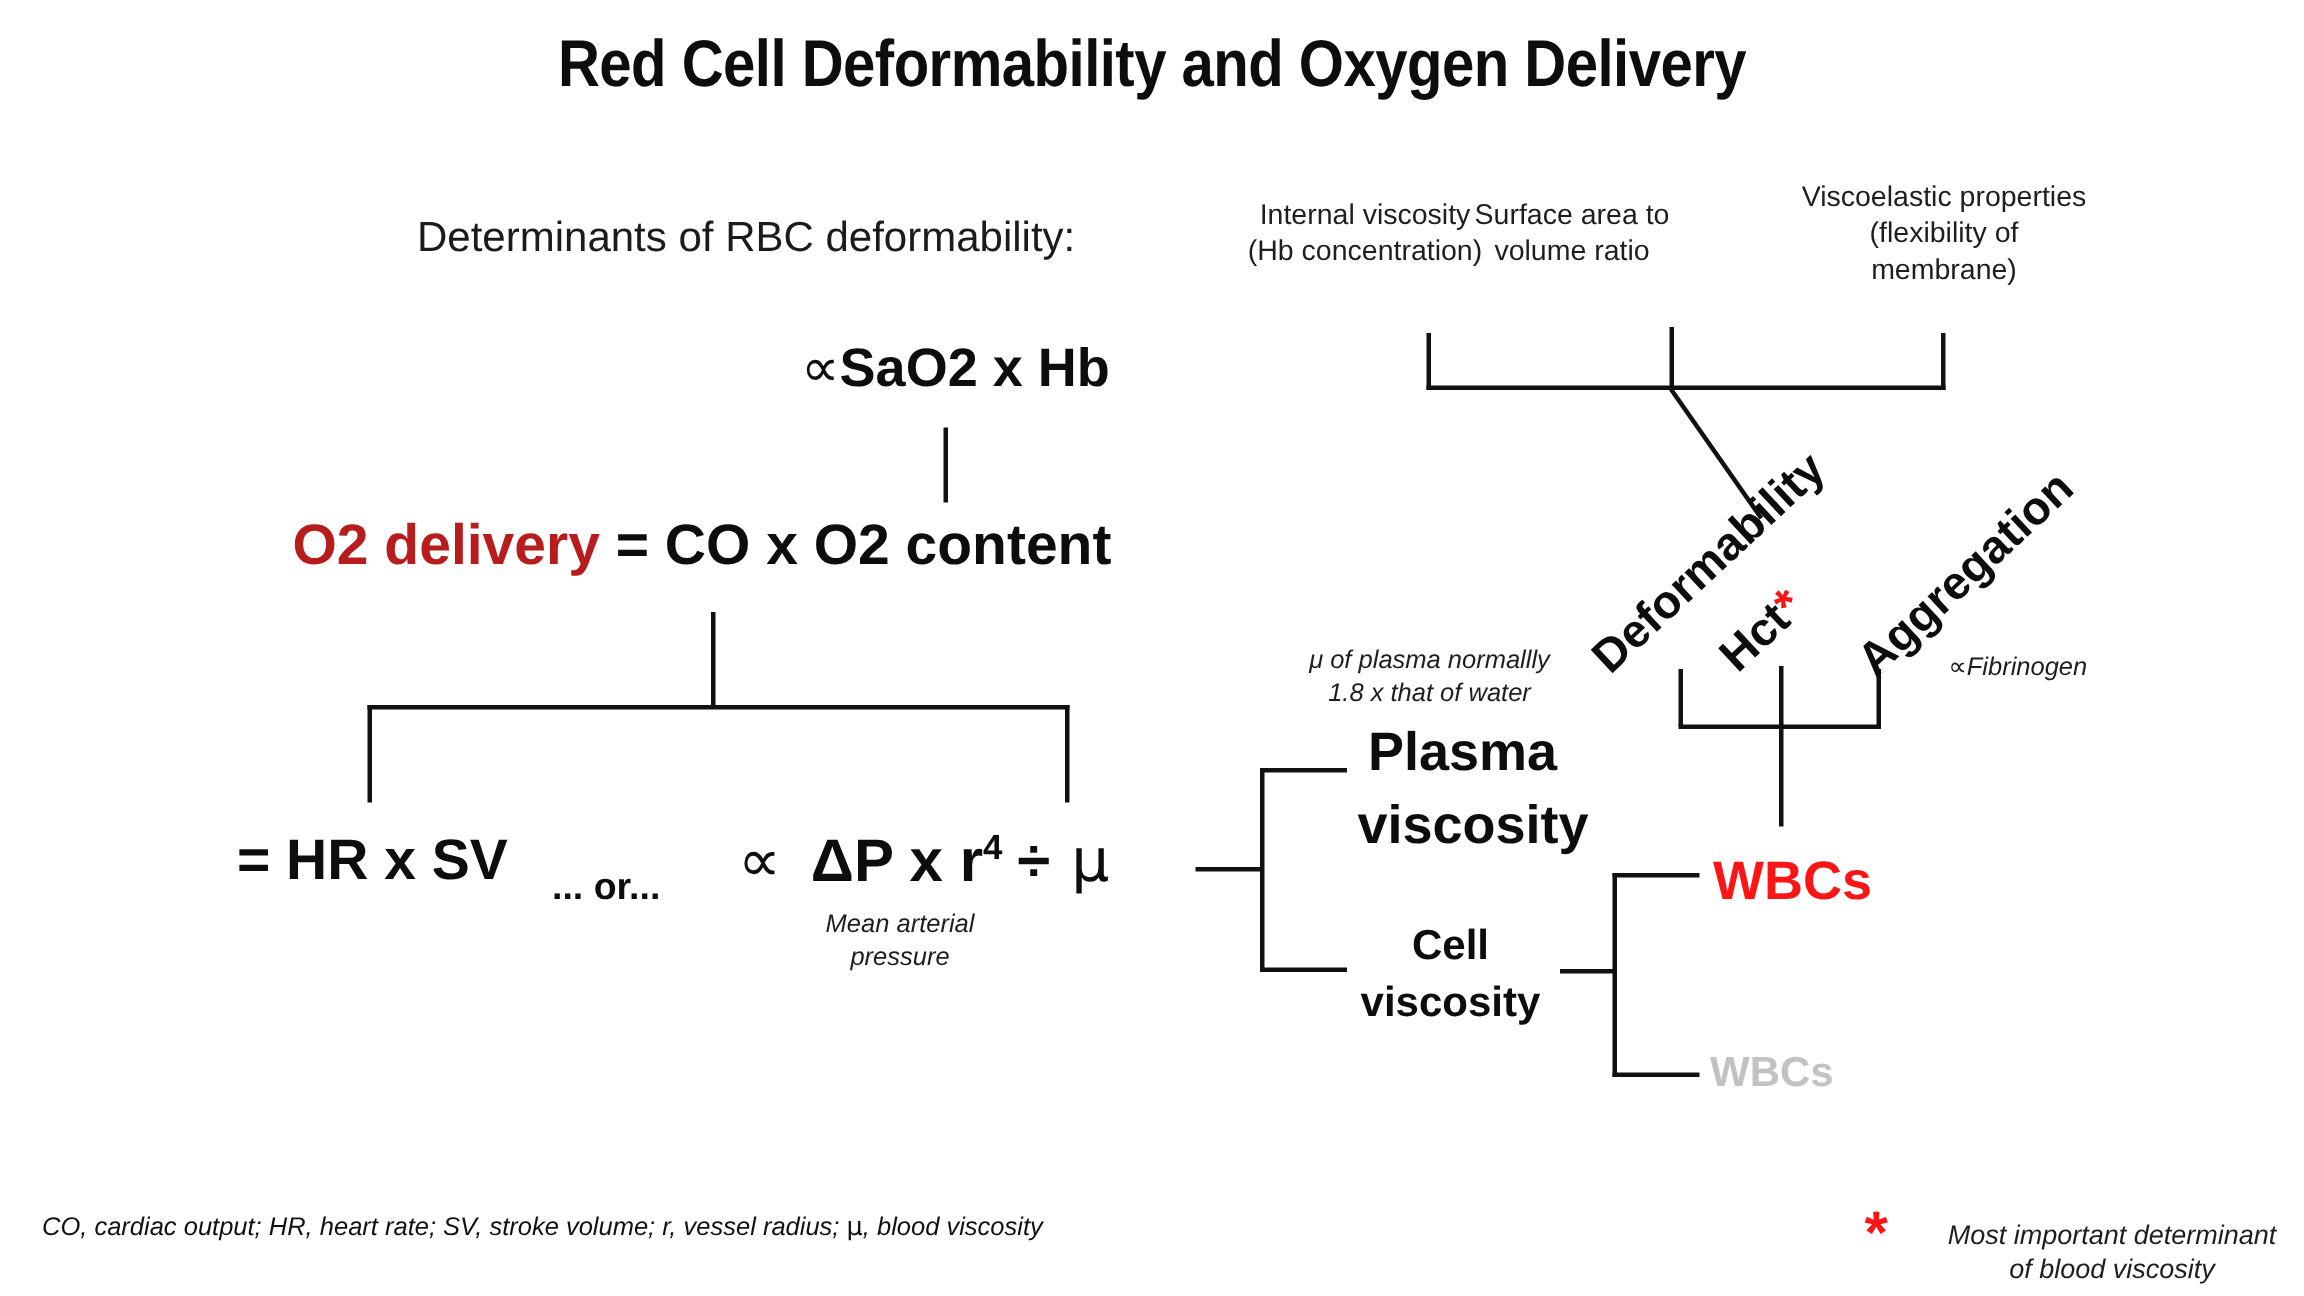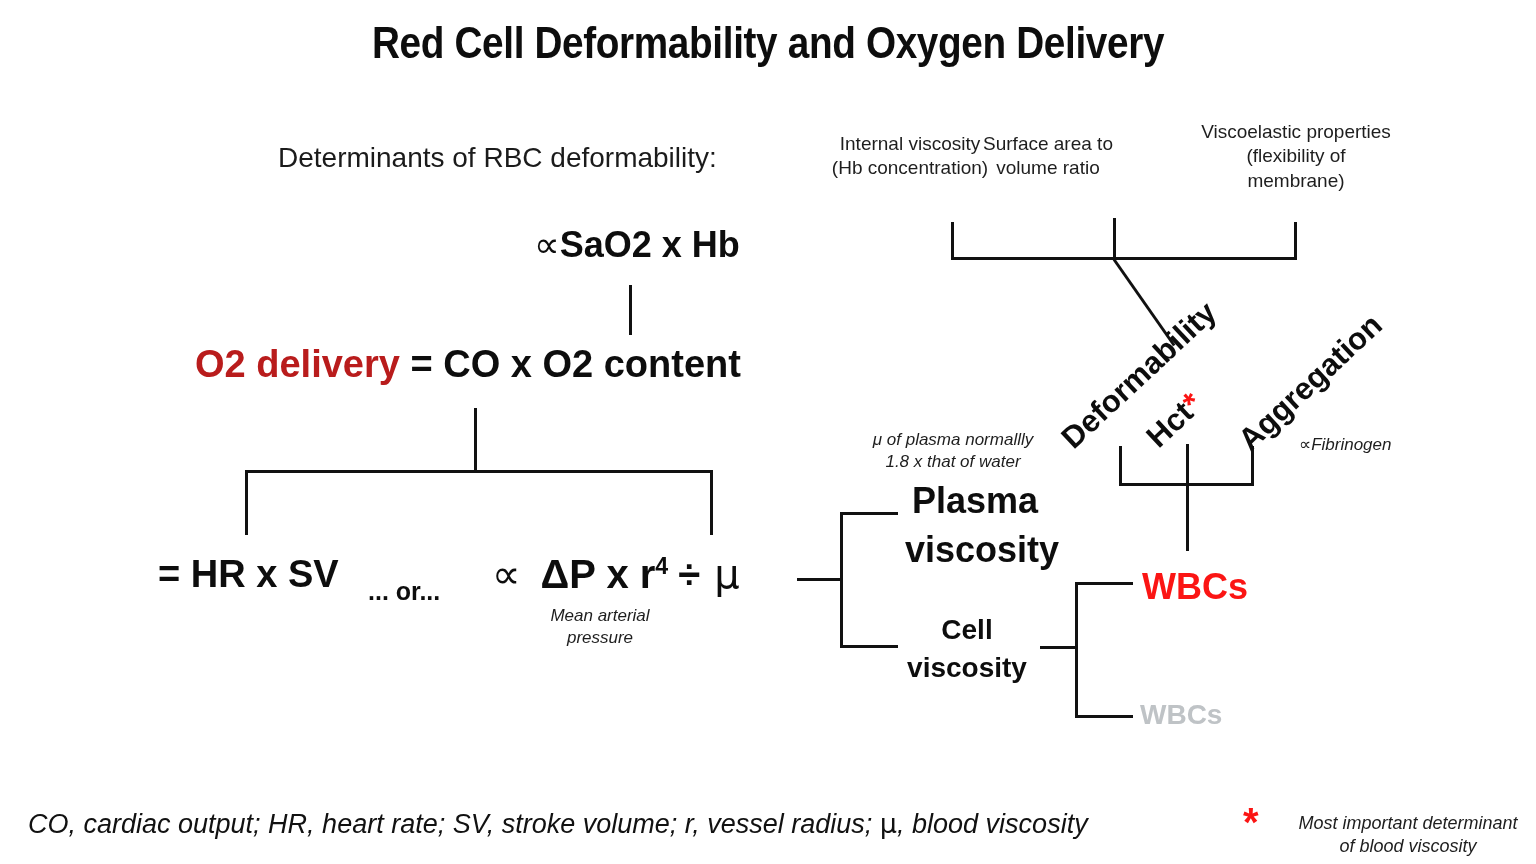--- a/index.html
+++ b/index.html
@@ -184,21 +184,21 @@
   <div class="abs rot" style="left:1164px; top:418px; transform: rotate(-43deg); transform-origin: left bottom;">
     <span>Hct</span><span class="red" style="font-size:32px;">*</span>
   </div>
 
   <div class="abs rot" style="left:1256px; top:422px; transform: rotate(-43deg); transform-origin: left bottom;">Aggregation</div>
 
   <div class="abs italic-note" style="left:1299px; top:434px; font-size:17px;">
     <span class="prop" style="font-style:normal;">∝</span><span>Fibrinogen</span>
   </div>
 
-  <div class="abs" style="left:28px; top:808px; font-style:italic; font-size:27px; white-space:nowrap; color:#111111;">
+  <div class="abs" style="left:28px; top:808px; font-style:italic; font-size:17px; white-space:nowrap; color:#111111;">
     <span>CO, cardiac output; HR, heart rate; SV, stroke volume; r, vessel radius;  </span><span class="prop" style="font-style:normal;">μ</span><span>, blood viscosity</span>
   </div>
 
   <div class="abs red" style="left:1243px; top:800px; font-size:40px; font-weight:bold;">*</div>
 
   <div class="abs italic-note" style="left:1283px; top:812px; width:250px; font-size:18px; text-align:center;">
     <div>Most important determinant</div>
     <div>of blood viscosity</div>
   </div>
 

